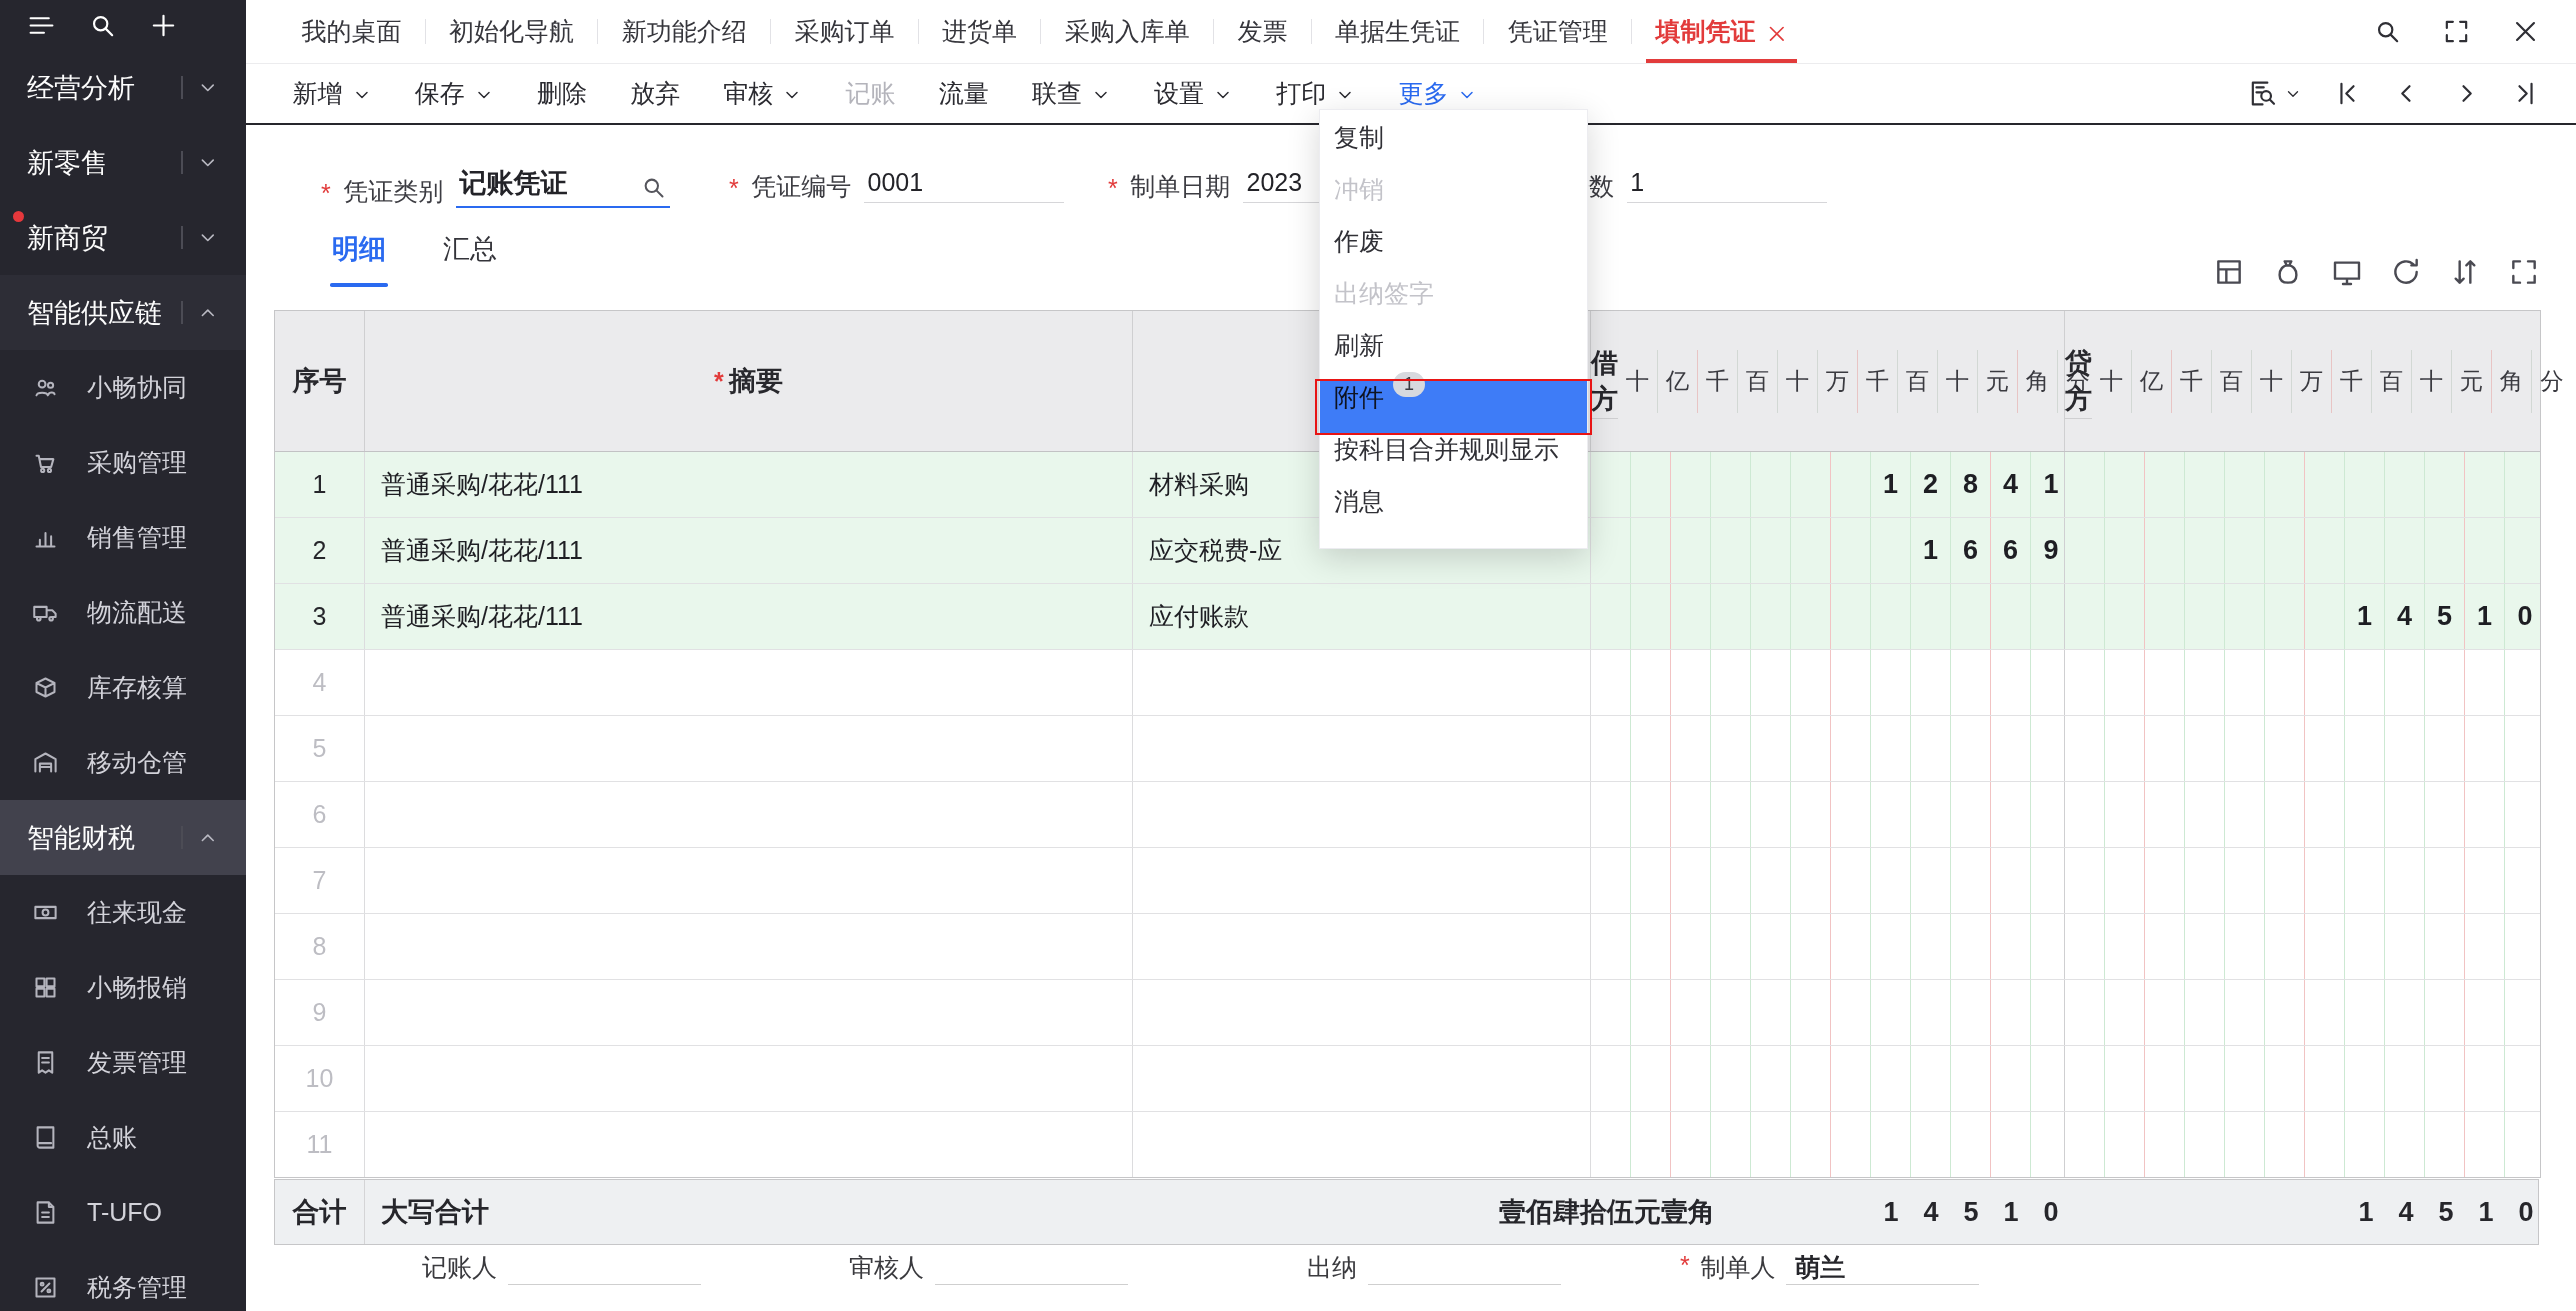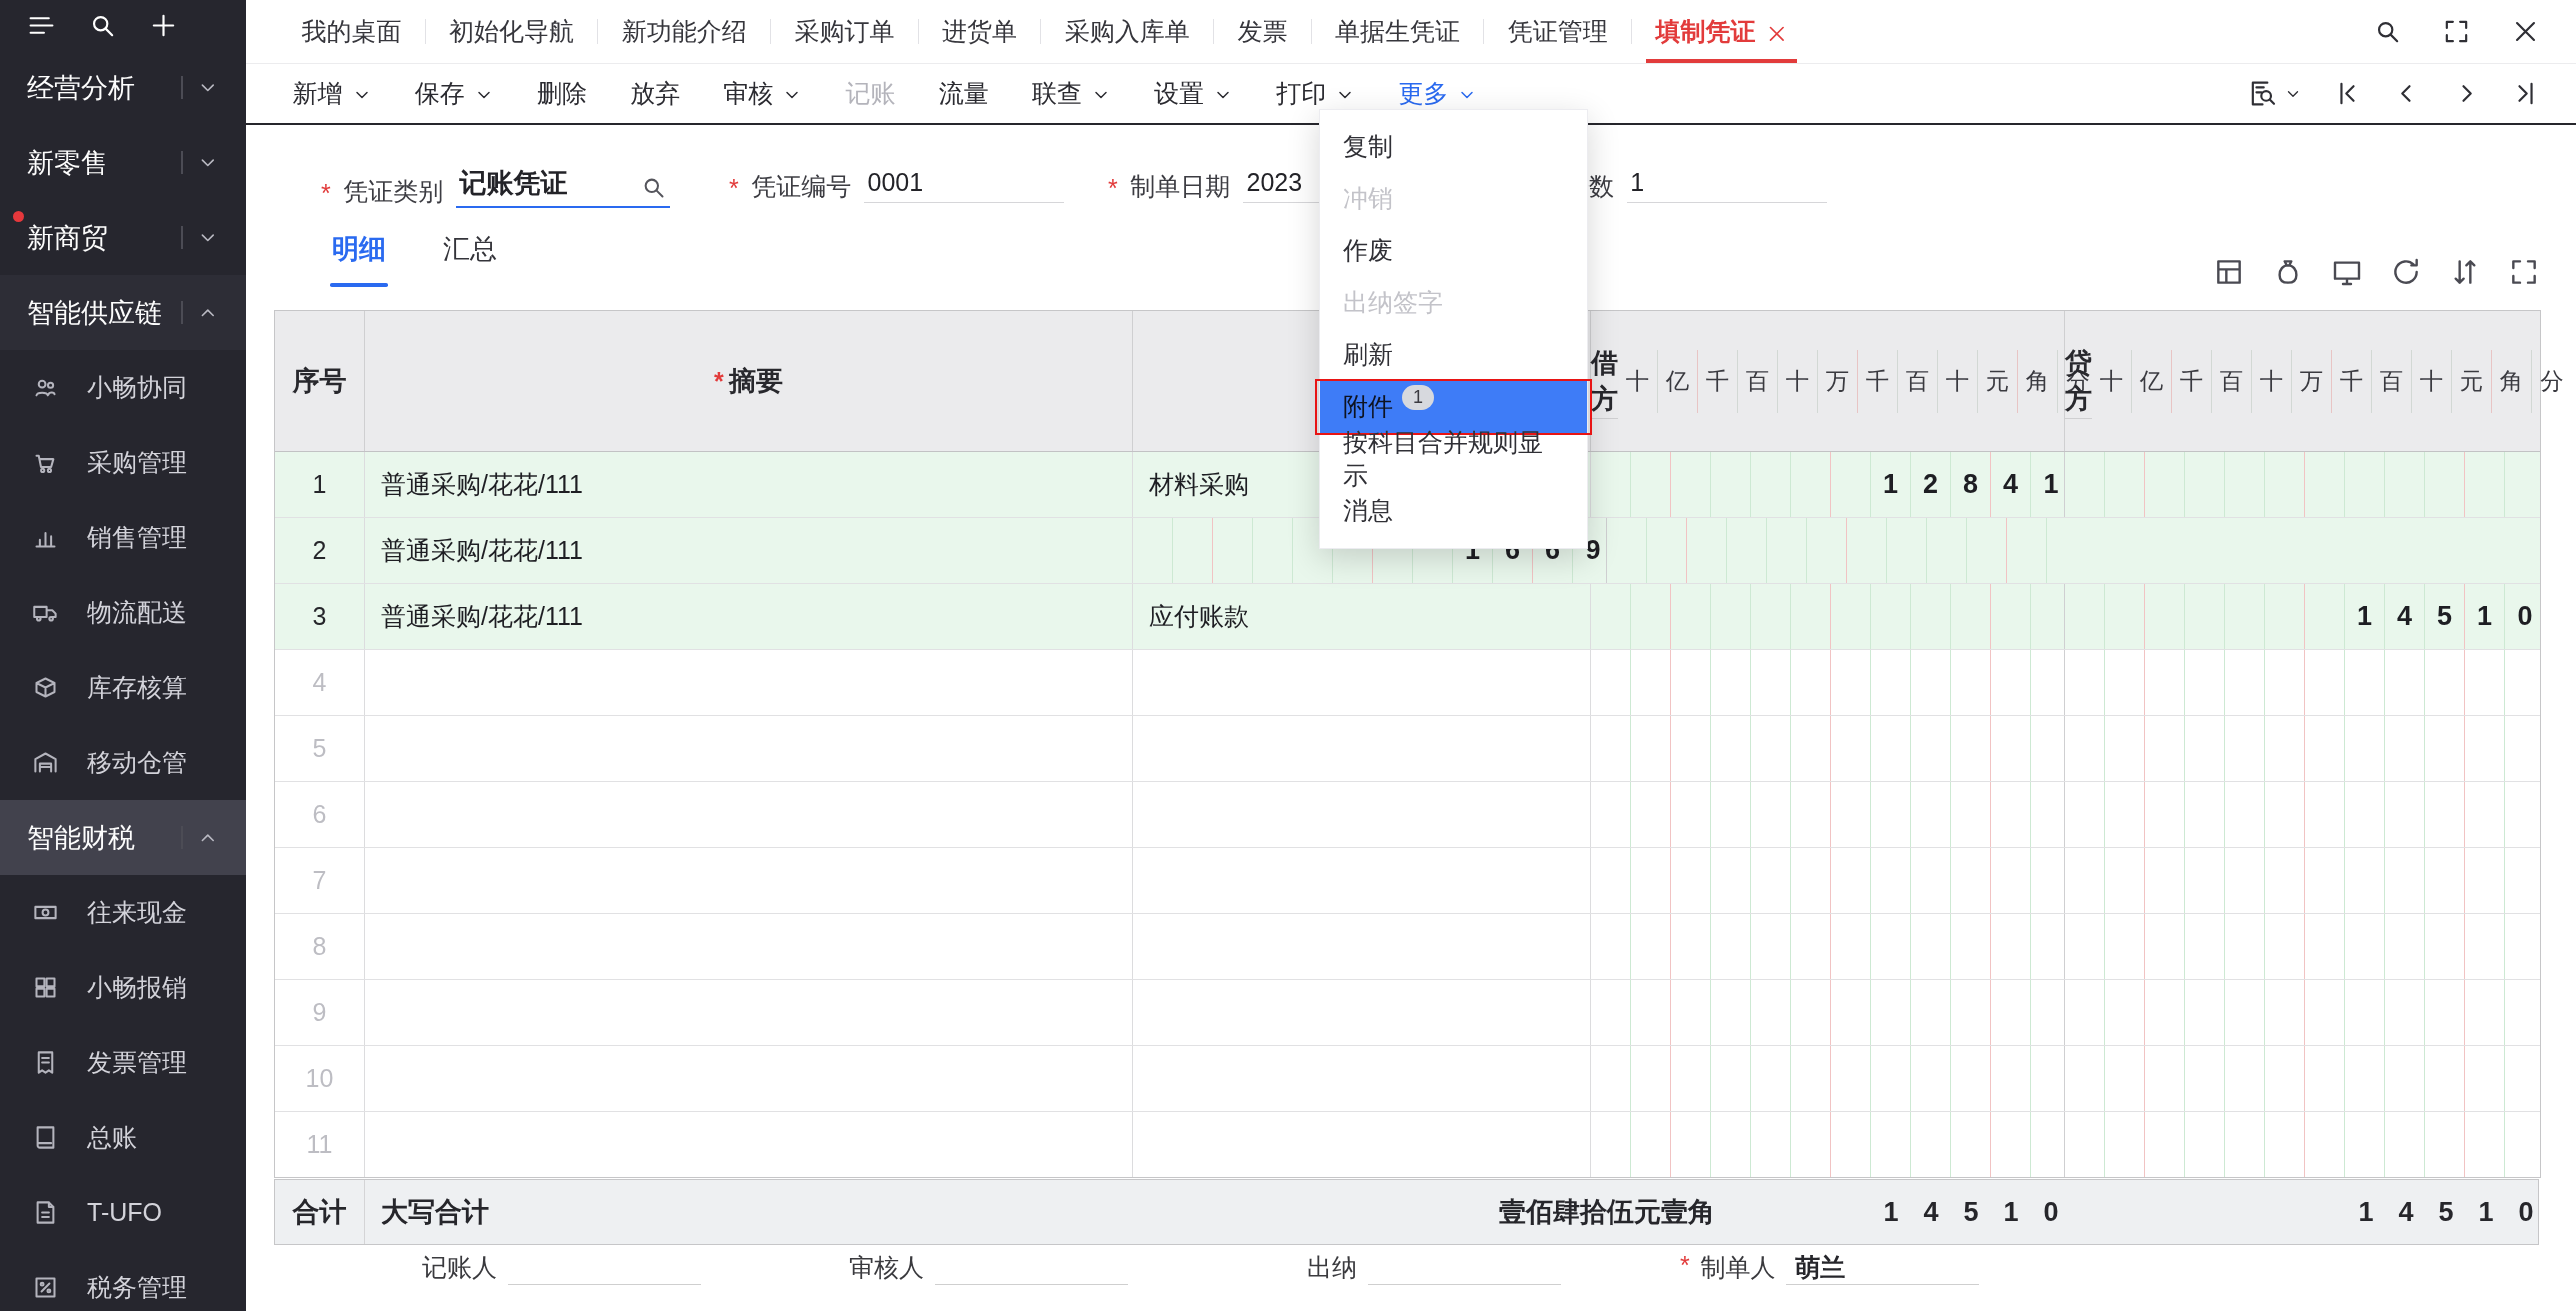--- a/index.html
+++ b/index.html
@@ -124,21 +124,21 @@
   .sign-field.s1{left:176px}
   .sign-field.s2{left:603px}
   .sign-field.s3{left:1061px}
   .sign-field.s4{left:1434px}
   .sline{display:inline-block;width:193px;border-bottom:1.8px solid #cfcfcf;height:34px;box-sizing:border-box;
          font-size:25px;color:#26262b;padding-left:9px;font-weight:bold}
 
   
   .more-menu{position:absolute;left:1319px;top:109px;width:269px;background:#fff;border:0.9px solid #ececf0;
              box-shadow:0 9px 30.5px rgba(0,0,0,.16);padding:10.8px 0;z-index:100;box-sizing:border-box}
-  .mitem{height:52px;display:flex;align-items:center;padding:0 23px;font-size:25px;color:#303036;cursor:pointer;position:relative}
+  .mitem{height:52px;display:flex;padding:0 14px;font-size:25px;color:#303036;cursor:pointer;position:relative}
   .mitem.disabled{color:#c3c3c9}
   .mitem.highlight{background:#3e7cf7;color:#0e1320}
   .mbadge{margin-left:9px;transform:translateY(-9px);min-width:25px;height:25px;border-radius:12.6px;background:#d7d9de;
           color:#3a3a40;font-size:18px;display:inline-flex;align-items:center;justify-content:center;padding:0 3.6px}
   .outline{position:absolute;left:-5.4px;right:-5.4px;top:-1.8px;bottom:-1.8px;border:2.7px solid #e81414;pointer-events:none}
 </style>
 </head>
 <body>
 
 <div class="page">
@@ -567,20 +567,21 @@
                 <span class="dcell"></span>
                 <span class="dcell"></span>
                 <span class="dcell grp"></span>
                 <span class="dcell"></span>
                 <span class="dcell"></span>
               </div>
             </div>
             <div class="trow filled">
               <div class="tc tc-seq">2</div>
               <div class="tc tc-summary">普通采购/花花/111</div>
+              <div class="tc tc-account">应交税费-应</div>
               <div class="dgroup debit">
                 <span class="dcell"></span>
                 <span class="dcell grp"></span>
                 <span class="dcell"></span>
                 <span class="dcell"></span>
                 <span class="dcell"></span>
                 <span class="dcell grp"></span>
                 <span class="dcell"></span>
                 <span class="dcell"></span>
                 <span class="dcell">1</span>

